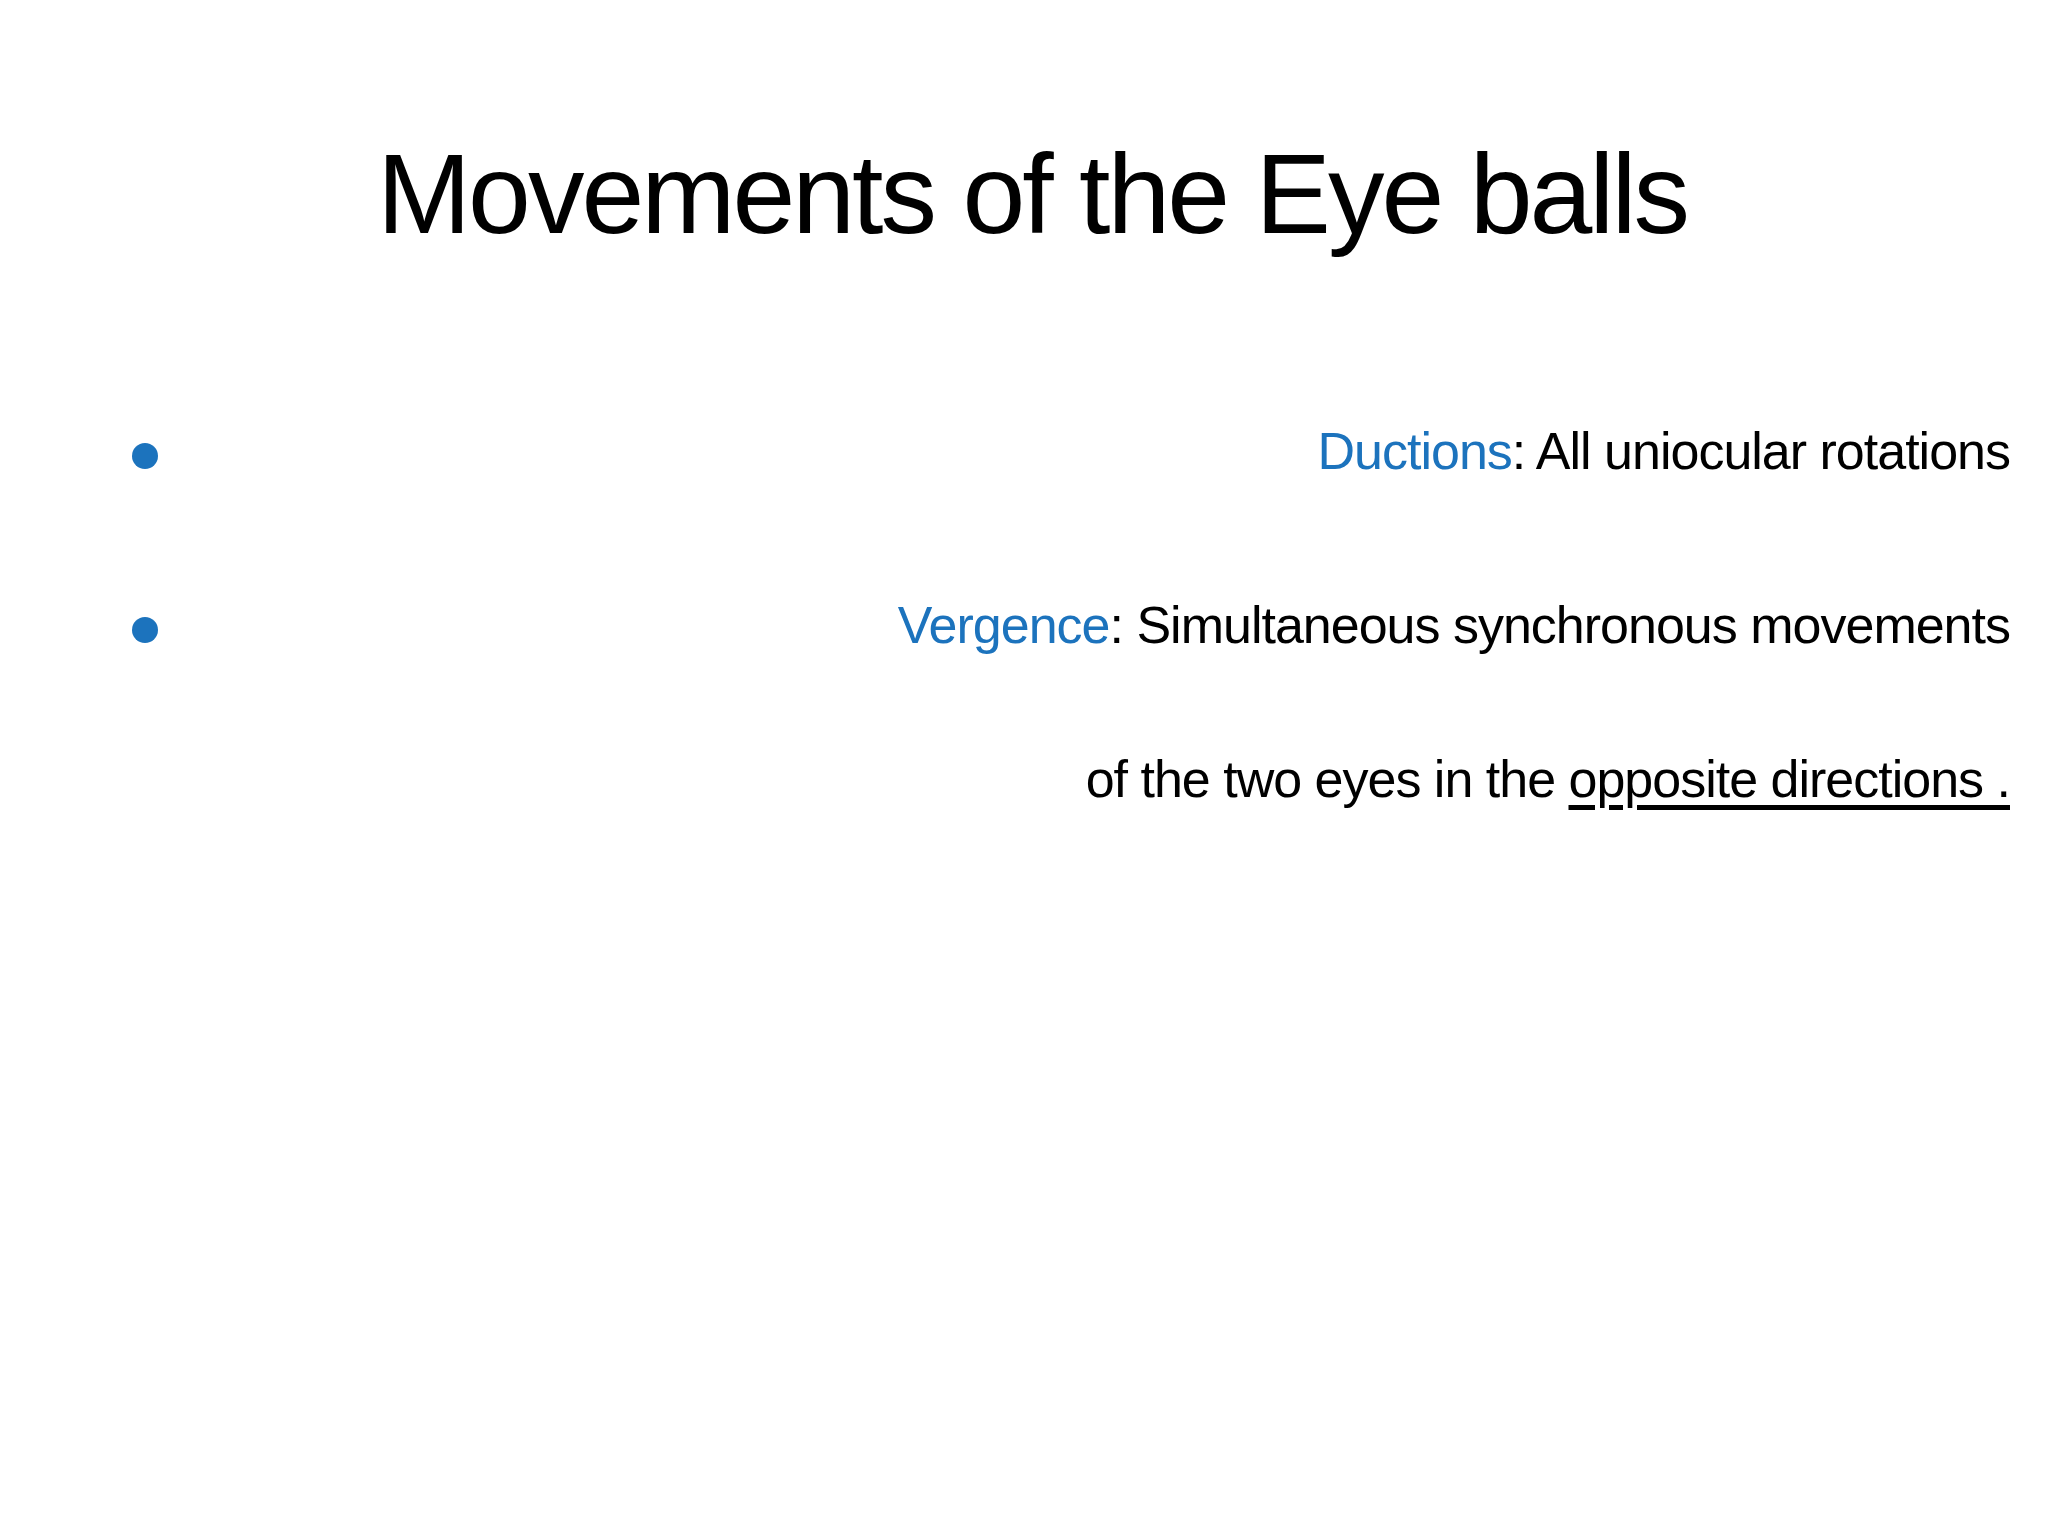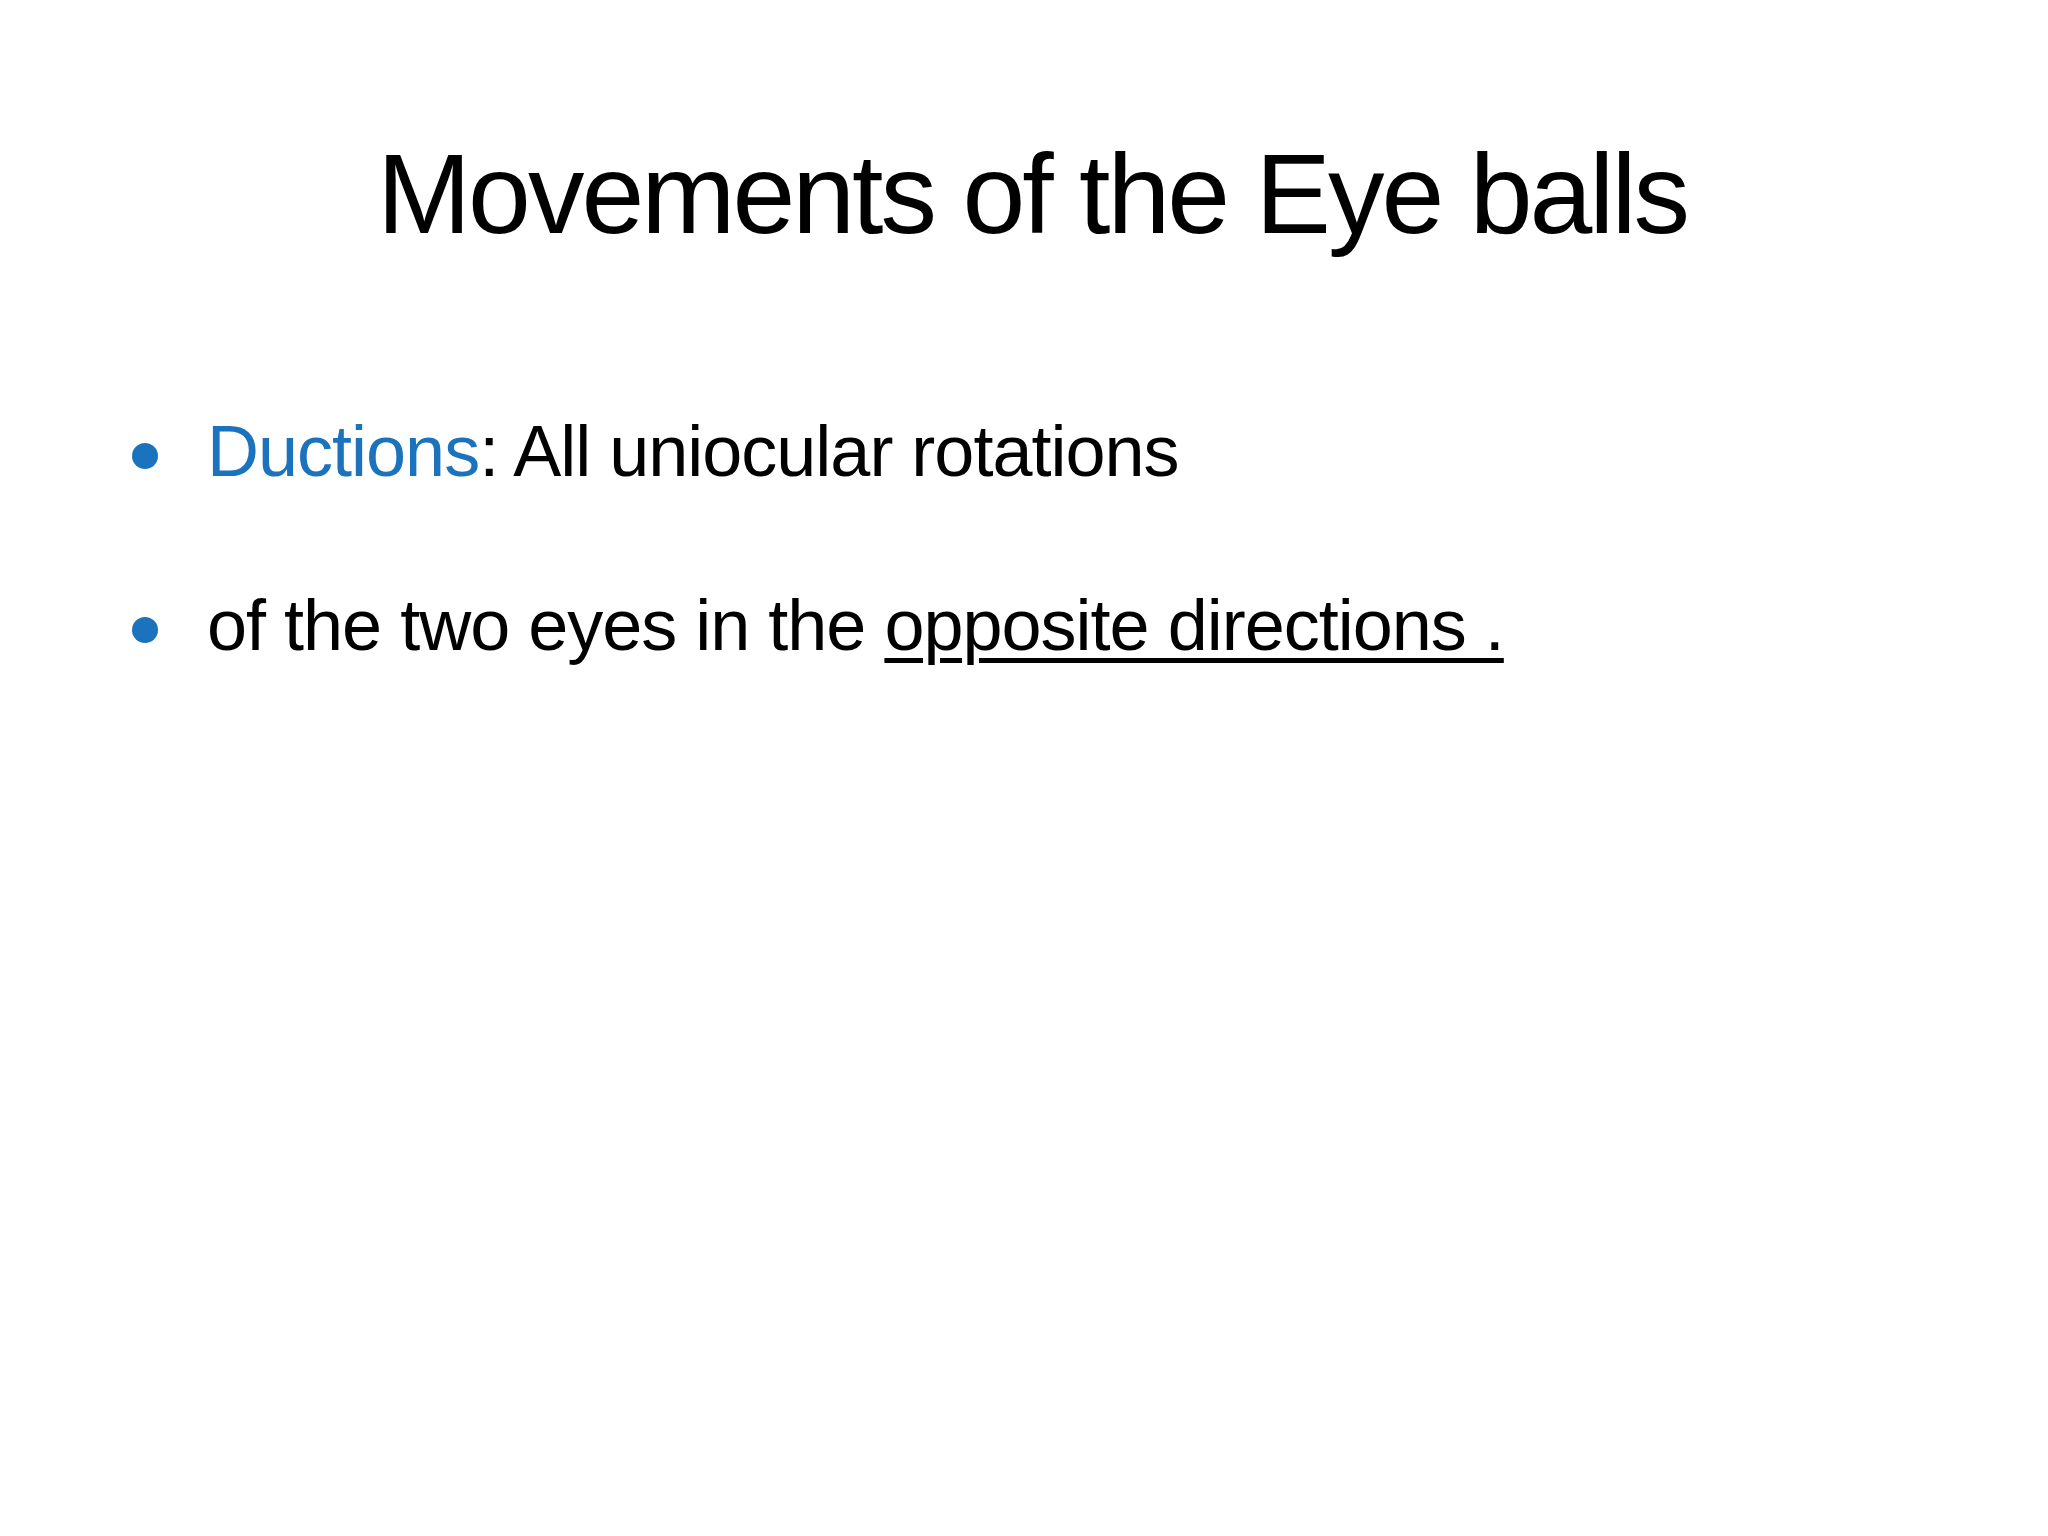--- a/index.html
+++ b/index.html
@@ -30,23 +30,24 @@
     white-space: nowrap;
   }
   .bullets {
     position: absolute;
     left: 130px;
     top: 374px;
     width: 1880px;
     margin: 0;
     padding: 0;
     list-style: none;
-    font-size: 72px;
+    font-size: 52px;
     line-height: 154px;
     letter-spacing: -1px;
+    text-align: right;
   }
   .bullet-item {
     position: relative;
     padding-left: 77px;
     margin: 0 0 20px 0;
   }
   .bullet-line {
     white-space: nowrap;
   }
   .dot {
@@ -72,16 +73,17 @@
 
 <div class="slide">
   <h1 class="title">Movements of the Eye balls</h1>
   <ul class="bullets">
       <li class="bullet-item">
         <span class="dot"></span>
         <div class="bullet-line"><span class="accent">Ductions</span><span>: All uniocular rotations</span></div>
       </li>
       <li class="bullet-item">
         <span class="dot"></span>
+        <div class="bullet-line"><span class="accent">Vergence</span><span>: Simultaneous synchronous movements</span></div>
         <div class="bullet-line"><span>of the two eyes in the </span><span class="u">opposite directions .</span></div>
       </li>
     </ul>
 </div>
 
 </body></html>

